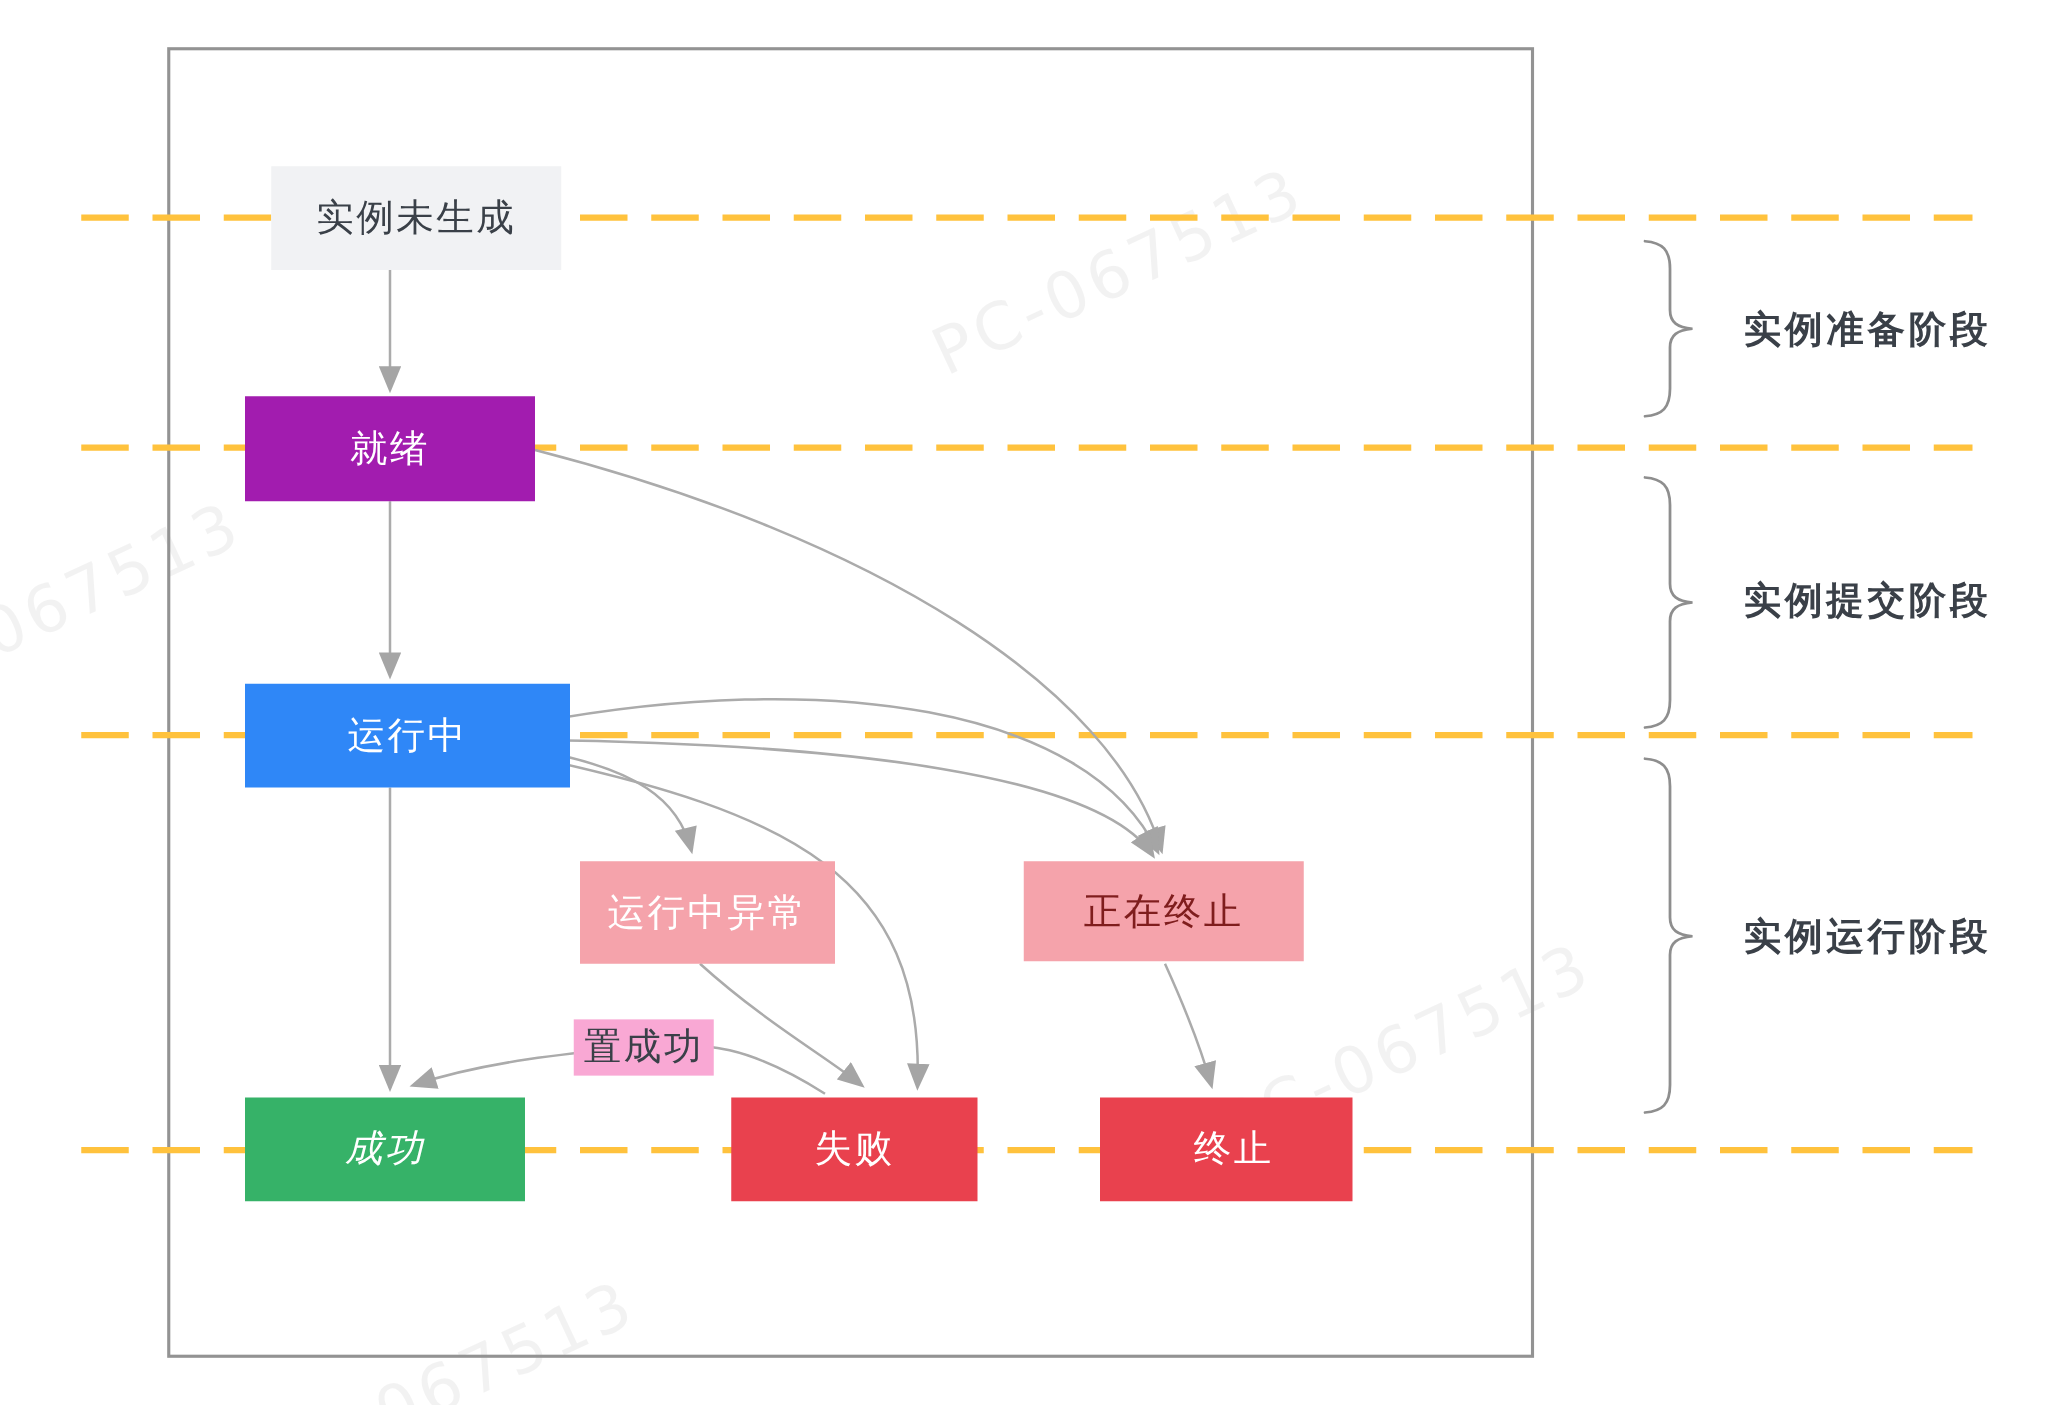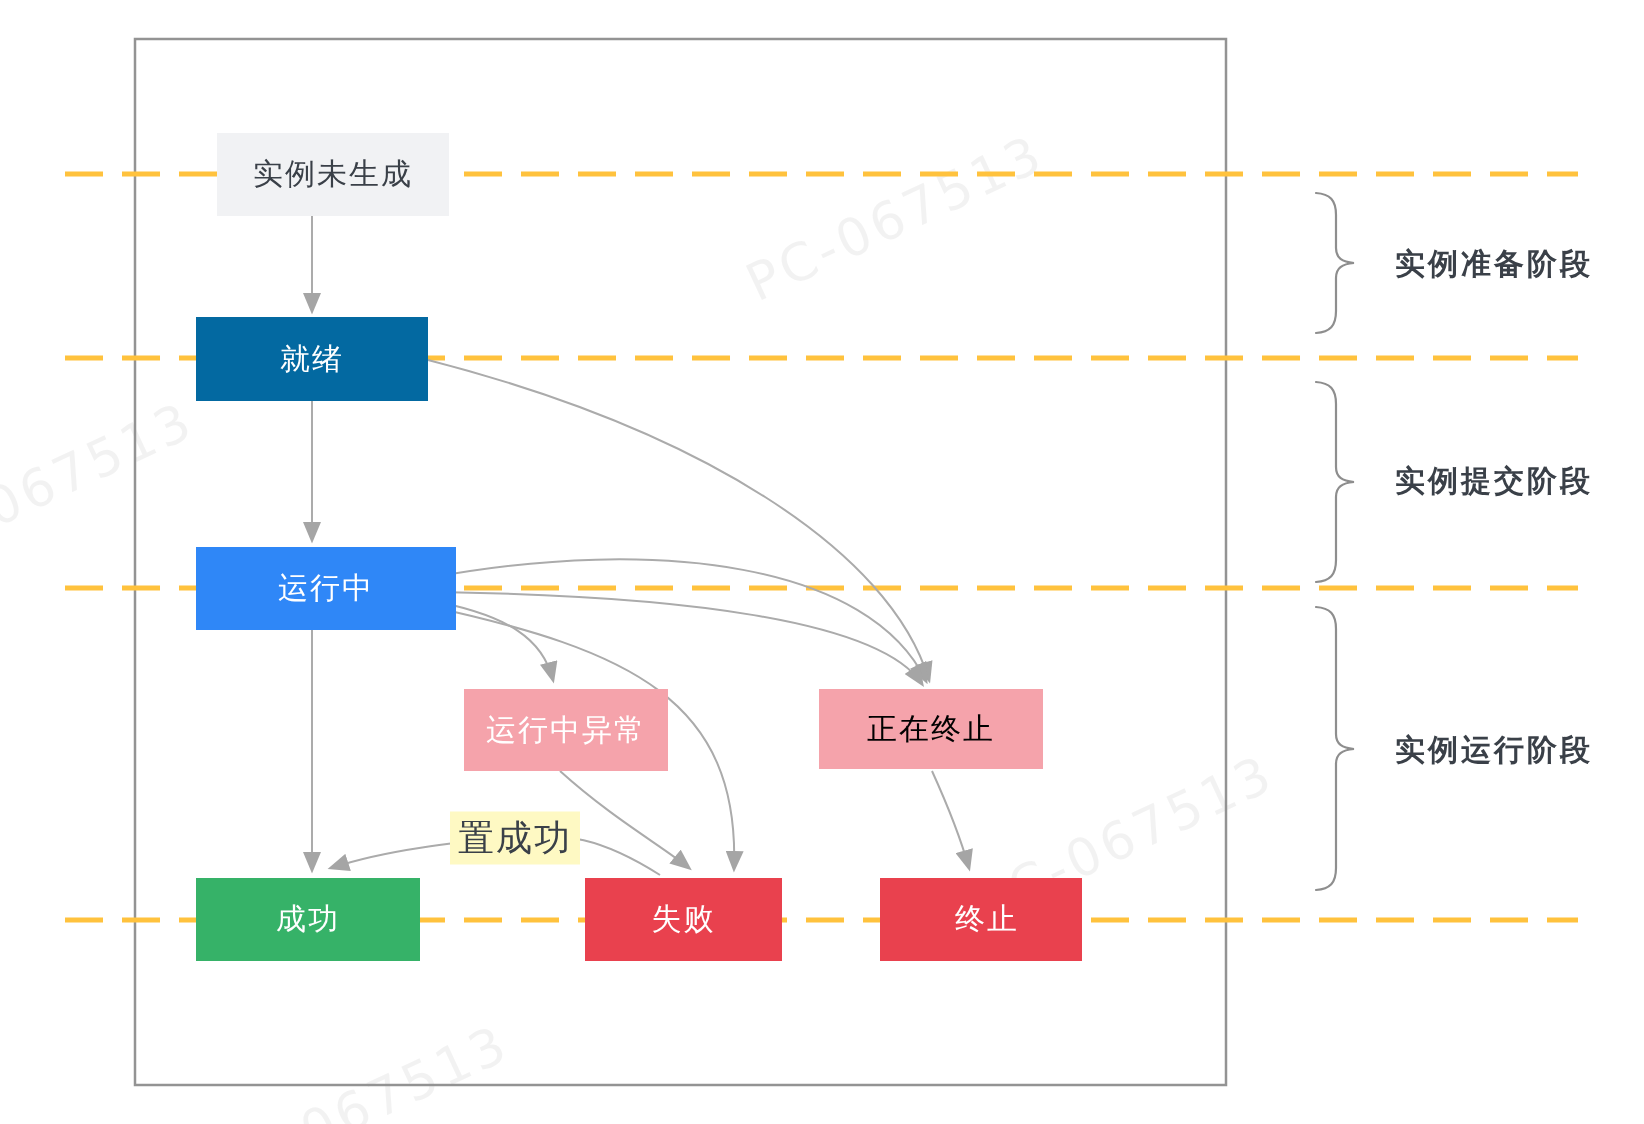--- a/index.html
+++ b/index.html
@@ -39,23 +39,23 @@
   .n-terming  {left:819px;top:689px;width:224px;height:80px;}
   .n-success  {left:196px;top:878px;width:224px;height:83px;}
   .n-failed   {left:585px;top:878px;width:197px;height:83px;}
   .n-termed   {left:880px;top:878px;width:190px;height:83px;}
   
   .edge-label{
     position:absolute;
     left:515px;top:838px;
     transform:translate(-50%,-50%);
     z-index:3;
-    background:#fef9c3;
+    background:#f9a8d4;
     padding:2px 8px;
-    font-size:36px;
+    font-size:30px;
     letter-spacing:2px;
     color:#3A4048;
     white-space:nowrap;
   }
   
   .phase-label{
     position:absolute;
     left:1395px;
     transform:translateY(-50%);
     z-index:2;
@@ -106,25 +106,25 @@
   </g>
 
   <g fill="none" stroke-width="2.2" stroke-linecap="round" style="stroke: rgb(142, 142, 142);">
     <path d="M 1316 193 C 1330 194 1336 200 1336 215 L 1336 248 C 1336 258 1342 262 1354 263 C 1342 264 1336 268 1336 278 L 1336 311 C 1336 326 1330 332 1316 333"></path>
     <path d="M 1316 382 C 1330 383 1336 389 1336 404 L 1336 467 C 1336 477 1342 481 1354 482 C 1342 483 1336 487 1336 497 L 1336 560 C 1336 575 1330 581 1316 582"></path>
     <path d="M 1316 607 C 1330 608 1336 614 1336 629 L 1336 734 C 1336 744 1342 748 1354 749 C 1342 750 1336 754 1336 764 L 1336 868 C 1336 883 1330 889 1316 890"></path>
   </g>
 </svg>
 
 <div class="node n-notgen" style="background: rgb(241, 242, 244); color: rgb(58, 64, 72);">实例未生成</div>
-<div class="node n-ready" style="background: #0369a1; color: rgb(255, 255, 255);">就绪</div>
+<div class="node n-ready" style="background: #a21caf; color: rgb(255, 255, 255);">就绪</div>
 <div class="node n-running" style="background: rgb(47, 135, 247); color: rgb(255, 255, 255);">运行中</div>
 <div class="node n-runexc" style="background: rgb(245, 163, 171); color: rgb(255, 255, 255);">运行中异常</div>
-<div class="node n-terming" style="background: rgb(245, 163, 171); color: #000000;">正在终止</div>
-<div class="node n-success" style="background: rgb(54, 178, 104); color: rgb(255, 255, 255);">成功</div>
+<div class="node n-terming" style="background: rgb(245, 163, 171); color: #7f1d1d;">正在终止</div>
+<div class="node n-success" style="background: rgb(54, 178, 104); color: rgb(255, 255, 255); font-style: italic;">成功</div>
 <div class="node n-failed" style="background: rgb(233, 65, 78); color: rgb(255, 255, 255);">失败</div>
 <div class="node n-termed" style="background: rgb(233, 65, 78); color: rgb(255, 255, 255); padding-left: 12px;">终止</div>
 
 <div class="edge-label">置成功</div>
 
 <div class="phase-label p1">实例准备阶段</div>
 <div class="phase-label p2">实例提交阶段</div>
 <div class="phase-label p3">实例运行阶段</div>
 
 </body></html>

